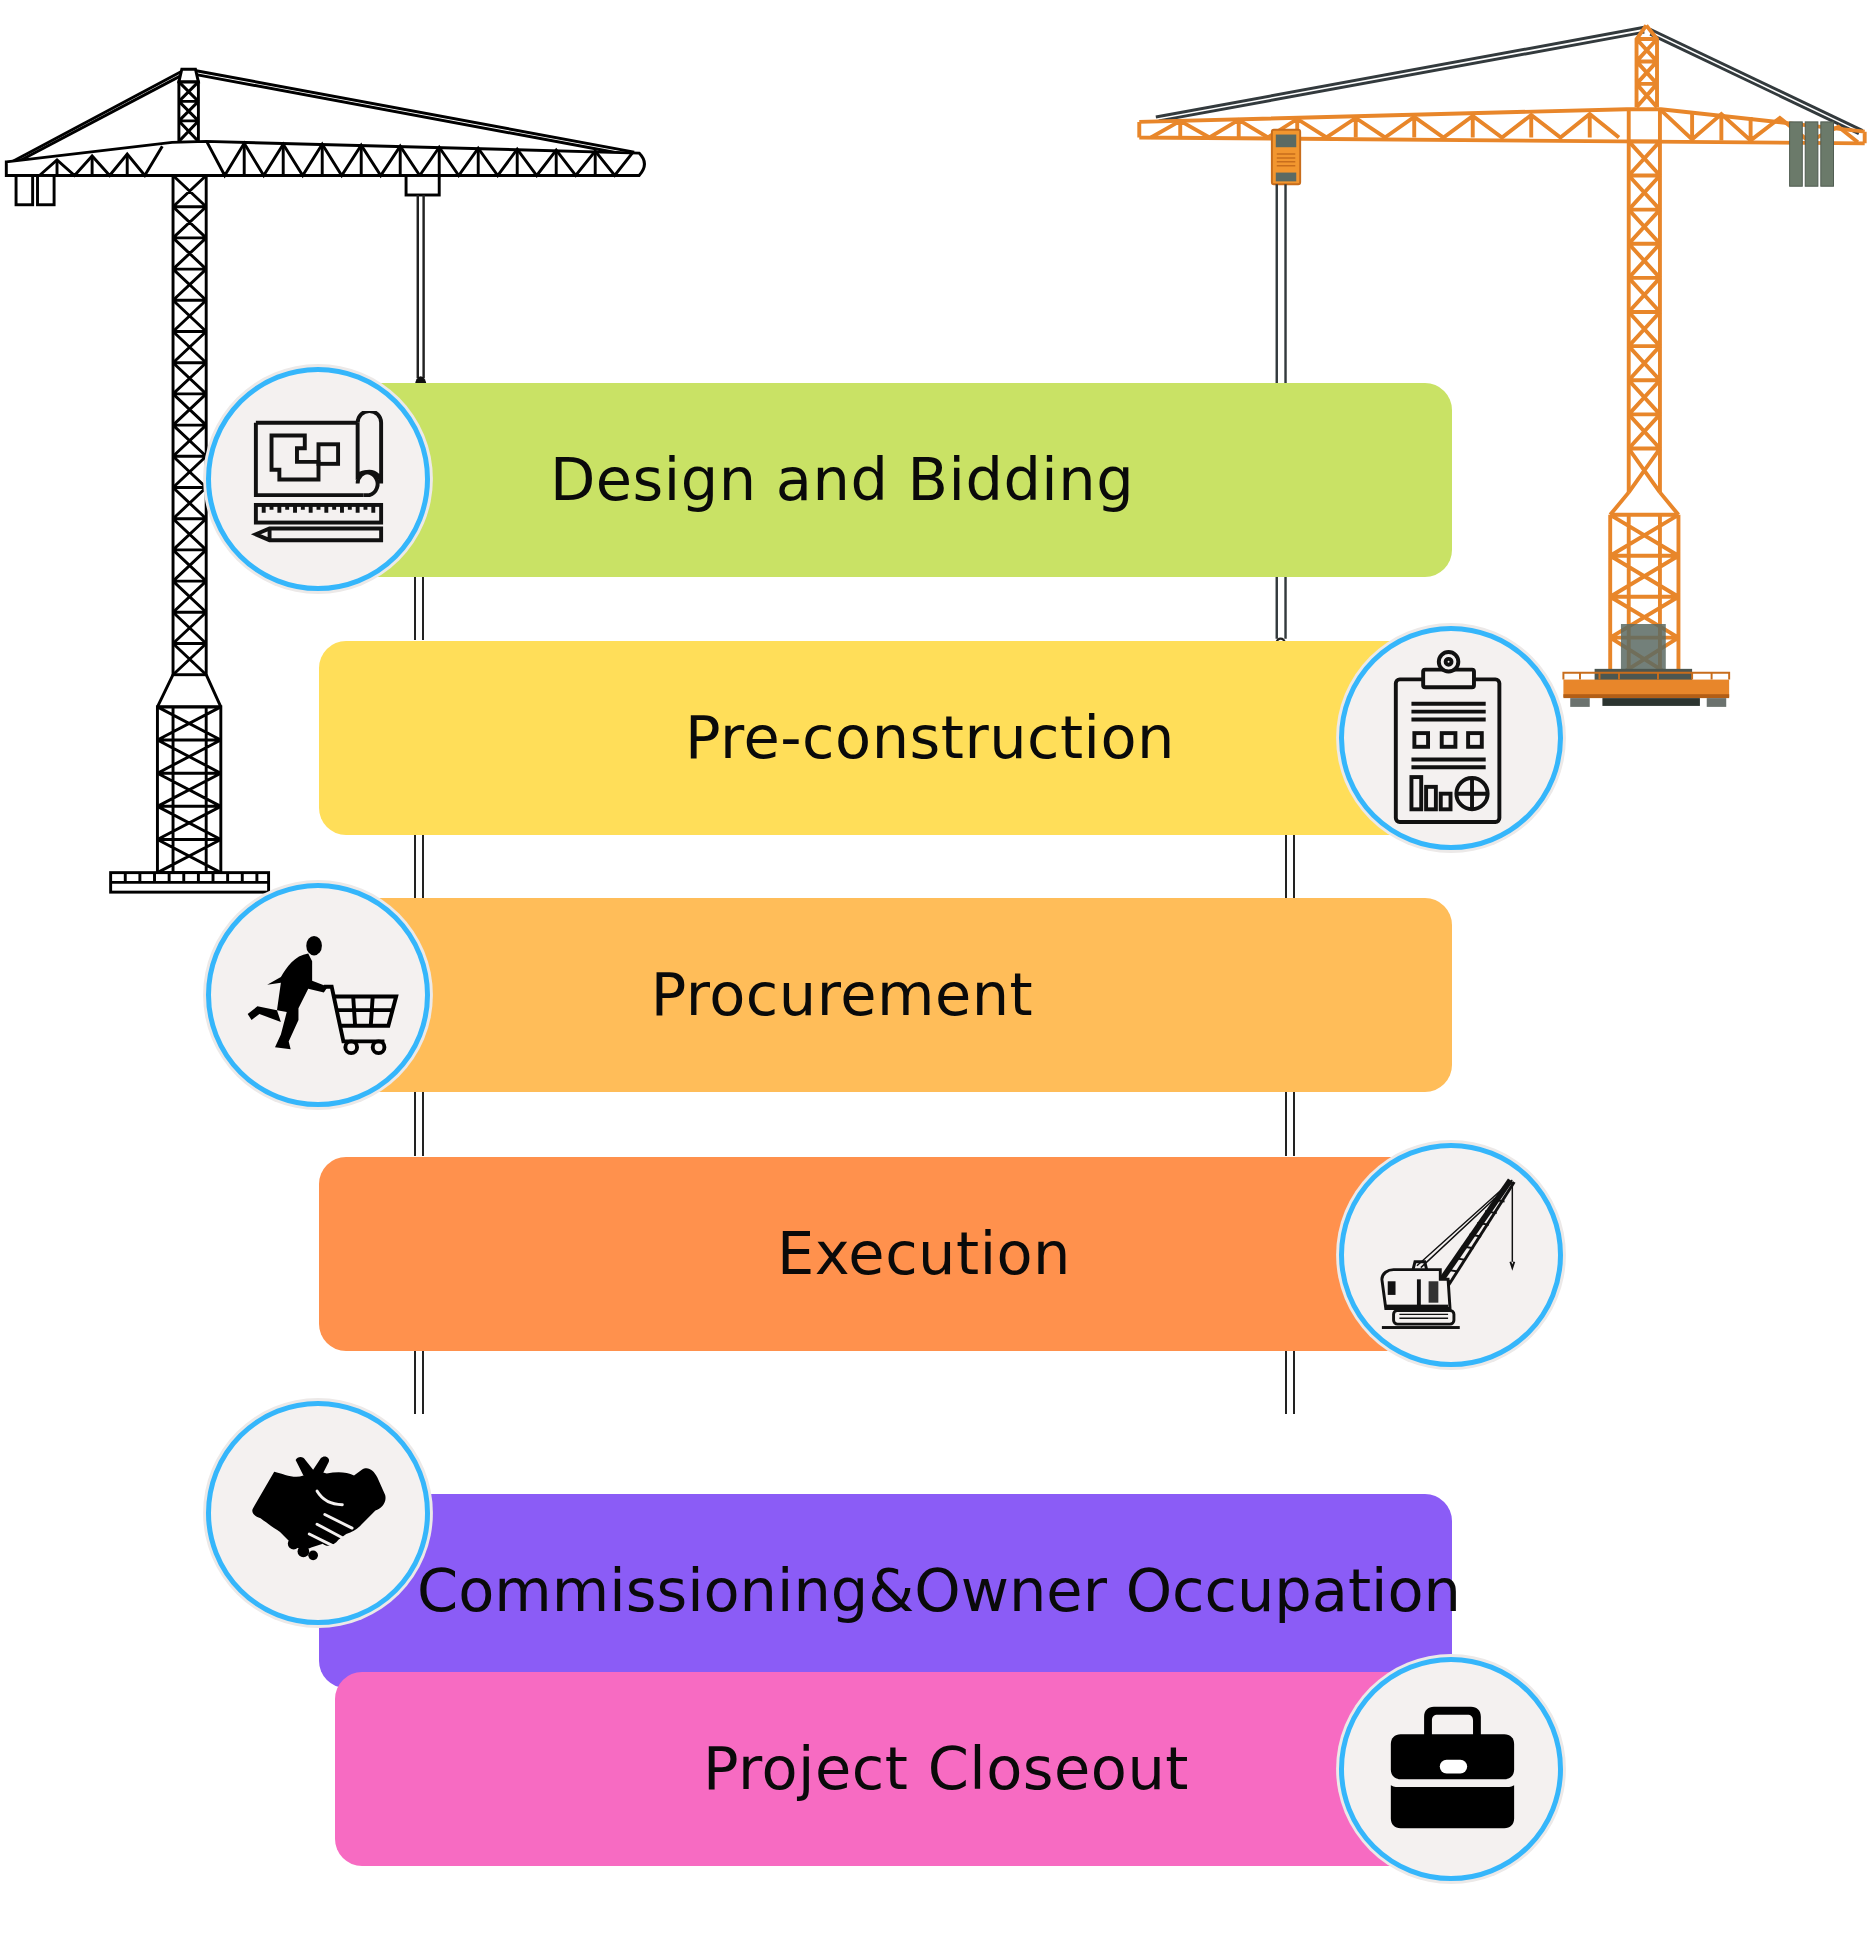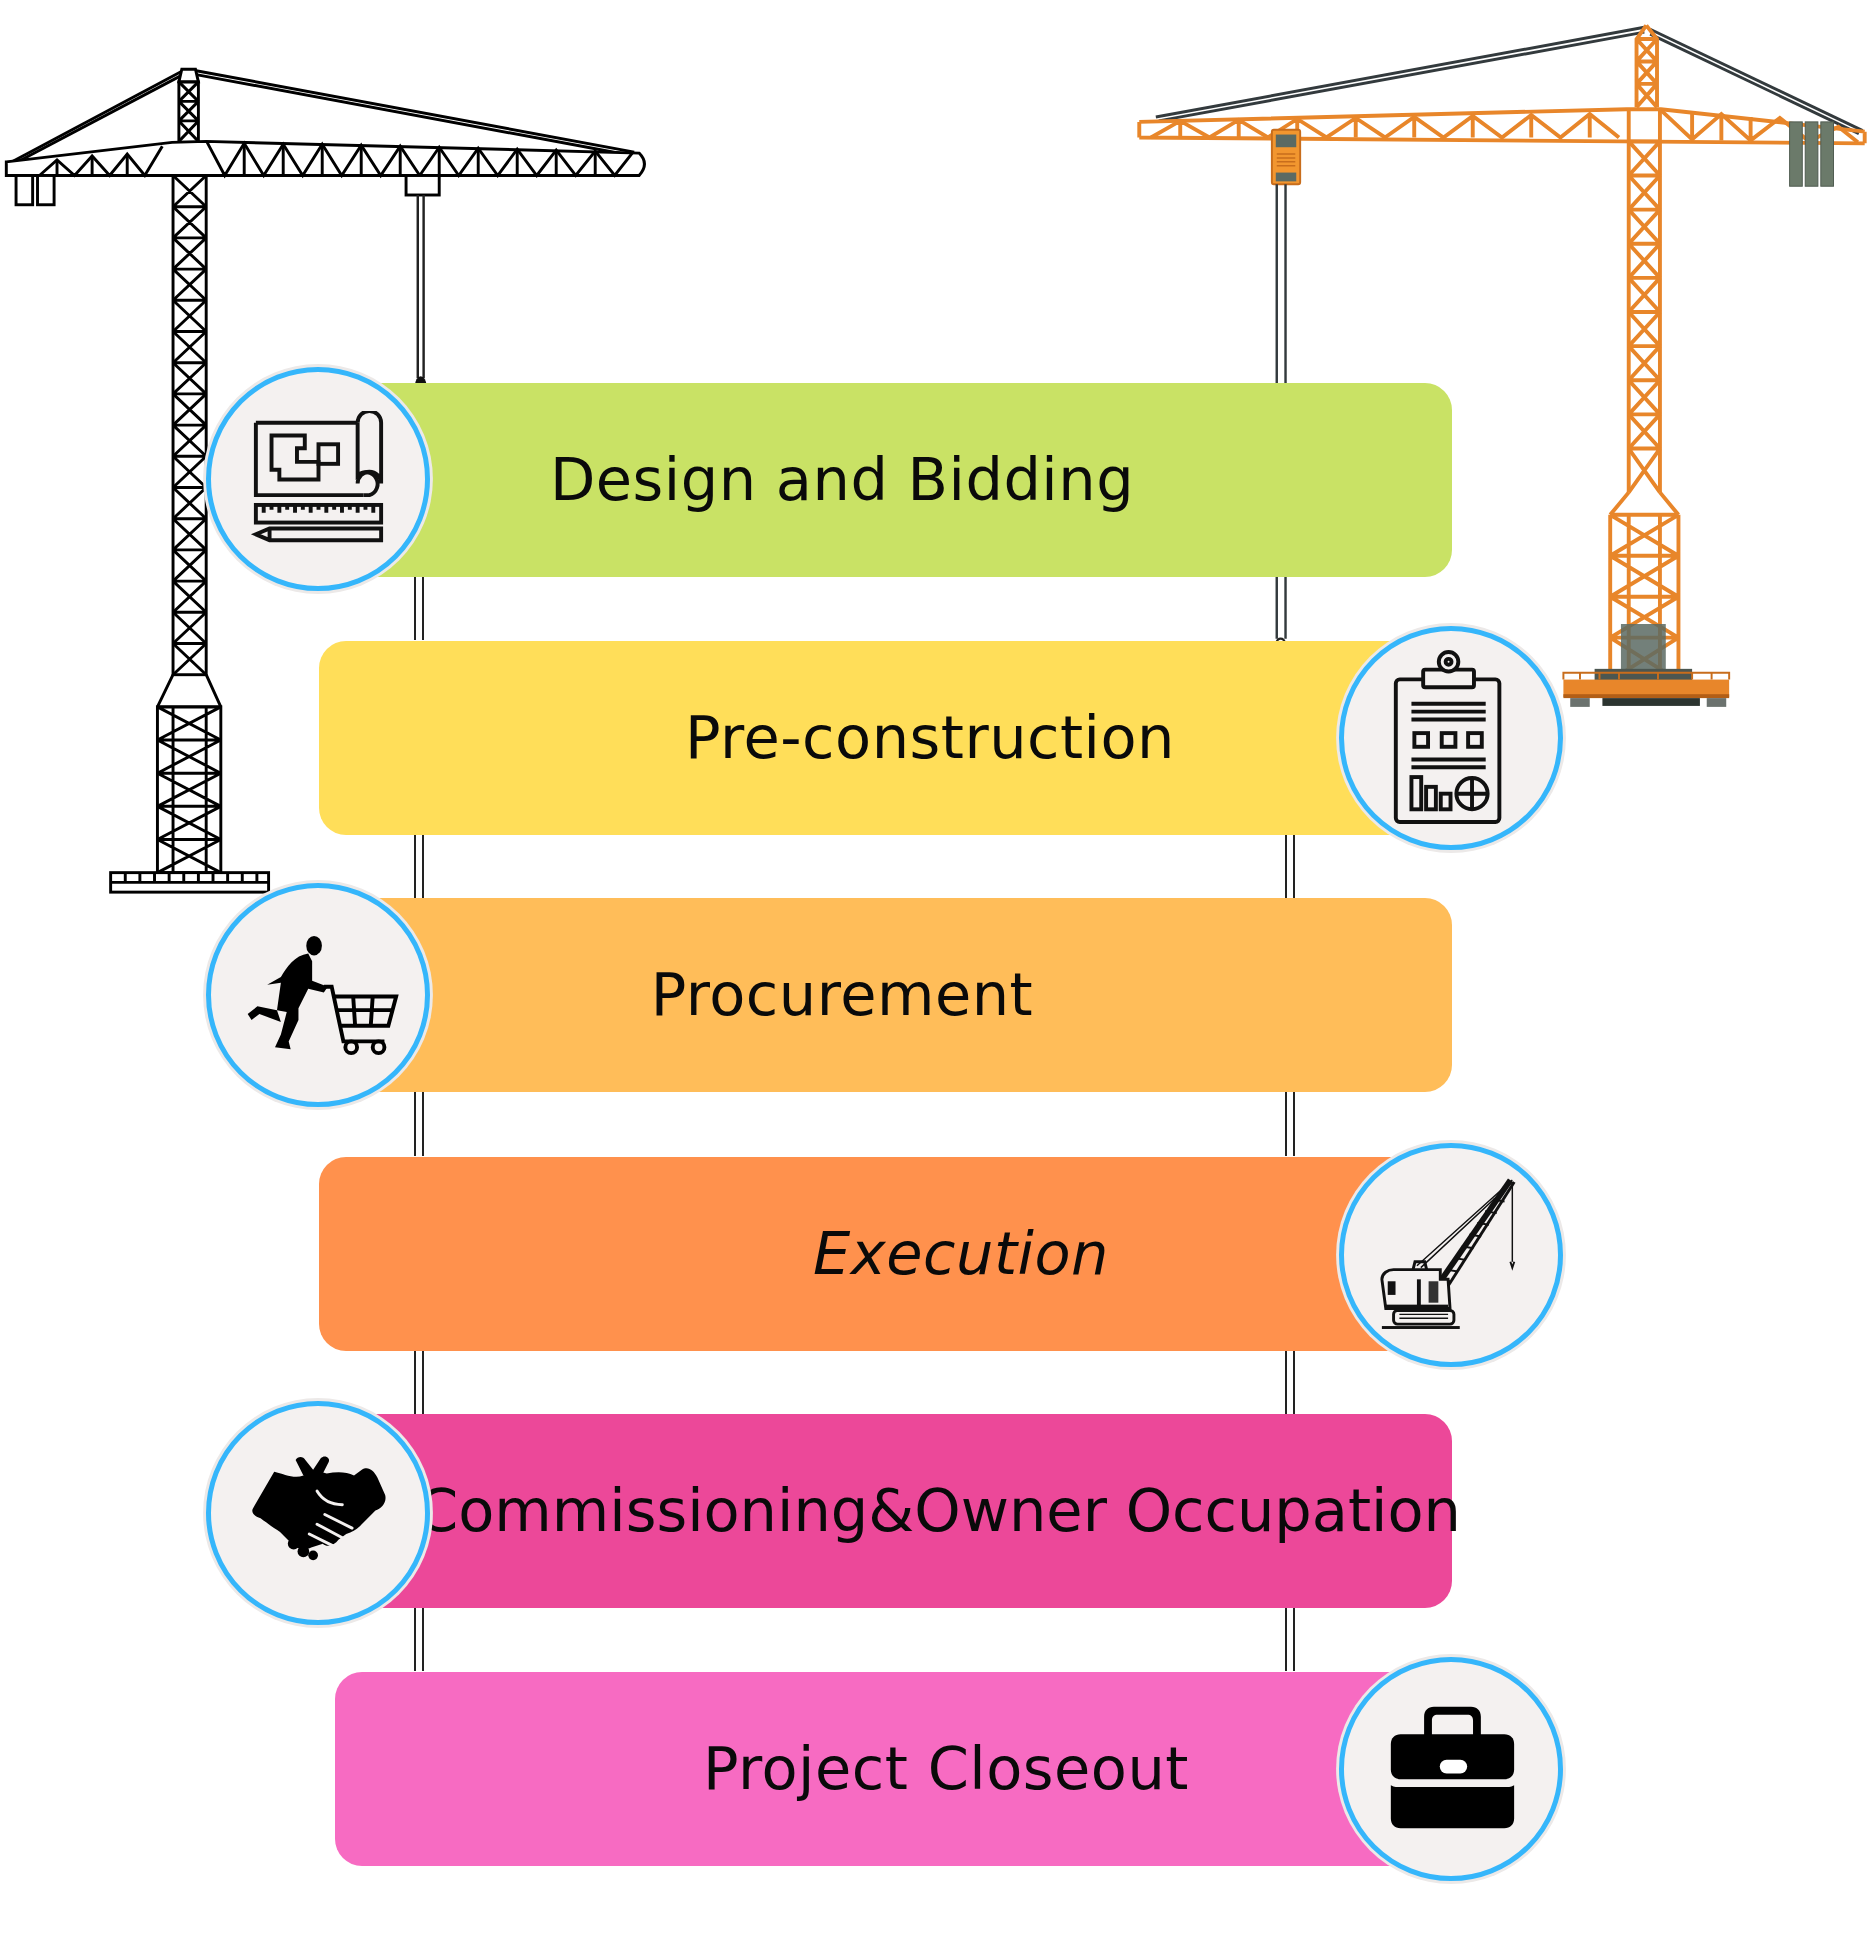--- a/index.html
+++ b/index.html
@@ -164,21 +164,21 @@
       <path d="M96,56 L104,56 L116,112 H158"></path>
       <path d="M106,66 H170 L162,96 H112"></path>
       <path d="M108,80 H166 M126,66 L128,96 M146,66 L144,96"></path>
       <circle cx="124" cy="118" r="6"></circle>
       <circle cx="152" cy="118" r="6"></circle>
     </g>
   </svg>
 </div>
 
 <div class="bar" style="top:1157px; background:#ff914d;">
-  <span class="bar-label" style="left:642px;font-style:italic;">Execution</span>
+  <span class="bar-label" style="left:605px;">Execution</span>
 </div>
 <div class="badge" style="left:1339px; top:1143px;">
   <svg width="146" height="166" viewBox="0 0 150 170">
     <g stroke="#111" fill="none">
       <path d="M60,118 L136,8" stroke-width="6"></path>
       <path d="M70,120 L140,10" stroke-width="3"></path>
       <path d="M60,118 L70,120" stroke-width="3"></path>
       <path d="M62,112 L74,112 M70,100 L82,102 M78,88 L90,90 M86,76 L98,78 M94,64 L106,66 M102,52 L114,54 M110,40 L122,42 M118,28 L130,30" stroke-width="2"></path>
       <path d="M40,96 L138,8 M44,98 L138,10" stroke-width="1.5"></path>
       <path d="M138,10 V92" stroke-width="1.5"></path>
@@ -191,21 +191,21 @@
       <rect x="40" y="110" width="4" height="28"></rect>
       <rect x="52" y="112" width="10" height="22" fill="#333"></rect>
       <rect x="8" y="136" width="64" height="4"></rect>
       <rect x="16" y="142" width="62" height="14" rx="4" fill="#f4f1f0" stroke="#111" stroke-width="3"></rect>
       <path d="M22,146 H72 M22,150 H72" stroke="#111" stroke-width="1.5"></path>
       <rect x="4" y="158" width="80" height="3"></rect>
     </g>
   </svg>
 </div>
 
-<div class="bar" style="top:1414px; background:#ec4899;">
+<div class="bar" style="top:1494px; background:#8b5cf6;">
   <span class="bar-label" style="left:620px; letter-spacing:0px;">Commissioning&amp;Owner Occupation</span>
 </div>
 <div class="badge" style="left:206px; top:1401px;">
   <svg width="146" height="127" viewBox="0 0 150 130">
     <g fill="#000">
       <path d="M8,60 L30,22 C40,24 50,30 60,26 C66,22 74,20 84,24 C94,22 104,22 112,26 L120,20 C126,16 132,20 136,28 L144,46 C146,54 140,60 134,62 L118,78 C114,82 110,84 104,86 L96,92 C92,98 84,100 80,96 L68,100 C60,104 50,100 46,94 L36,84 C30,80 24,76 16,70 C10,68 6,64 8,60 Z"></path>
       <path d="M60,26 L52,10 C54,6 60,6 62,10 L70,20 L78,8 C82,4 88,8 86,12 L80,24 Z"></path>
       <circle cx="50" cy="96" r="6"></circle>
       <circle cx="60" cy="104" r="6"></circle>
       <circle cx="70" cy="108" r="5"></circle>

